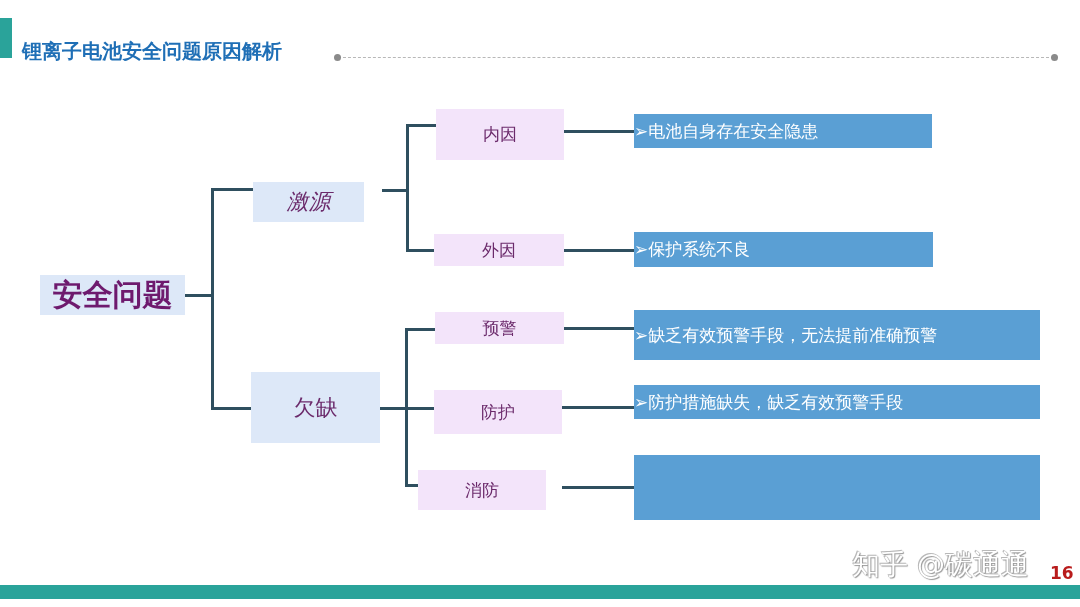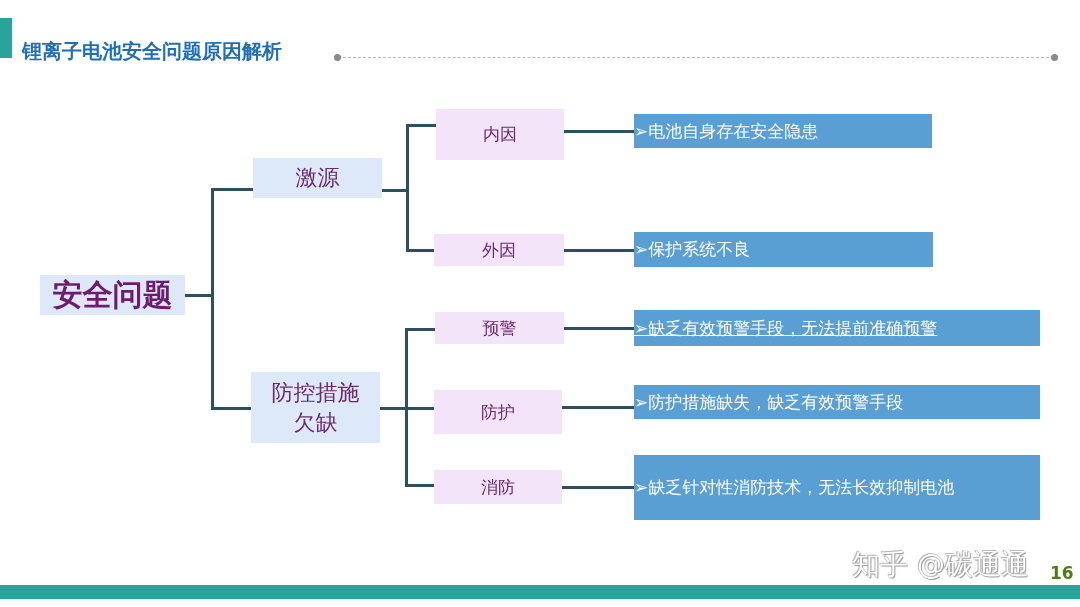--- a/index.html
+++ b/index.html
@@ -12,21 +12,21 @@
   .dot { width:7px; height:7px; border-radius:50%; background:#8a8a8a; }
   .line-h { height:3px; background:#2f4f5f; }
   .line-v { width:3px; background:#2f4f5f; }
   .box { display:flex; align-items:center; justify-content:center; text-align:center; color:#6b1f6b; box-sizing:border-box; }
   .root { background:#dde8f8; font-size:30px; font-weight:bold; color:#6e1a6e; }
   .lvl1 { background:#dde8f8; font-size:22px; color:#6b2a6b; line-height:30px; }
   .lvl2 { background:#f3e4fa; font-size:17px; color:#6b2a6b; }
   .leaf { background:#5a9fd4; color:#ffffff; font-size:17px; justify-content:flex-start; padding-left:0; line-height:29px; text-align:left; }
   .bottom-bar { left:0; top:585px; width:1080px; height:14px; background:#2aa39a; }
   .watermark { left:852px; top:546px; font-size:28px; color:#ffffff; text-shadow:0 0 1px #8a8a8a, 1px 1px 1px #9a9a9a, -1px -1px 0 #bdbdbd; white-space:nowrap; }
-  .pagenum { left:1050px; top:563px; font-size:17px; font-weight:bold; color:#4d7c0f; }
+  .pagenum { left:1050px; top:563px; font-size:17px; font-weight:bold; color:#b91c1c; }
 </style>
 </head>
 <body>
 
 <div class="abs title-accent"></div>
 <div class="abs title">锂离子电池安全问题原因解析</div>
 <div class="abs dash"></div>
 <div class="abs dot" style="left:334px; top:54px;"></div>
 <div class="abs dot" style="left:1051px; top:54px;"></div>
 
@@ -48,55 +48,53 @@
 <div class="abs line-h" style="left:564px; top:130px; width:70px;"></div>
 <div class="abs line-h" style="left:564px; top:249px; width:70px;"></div>
 <div class="abs line-h" style="left:564px; top:327px; width:70px;"></div>
 <div class="abs line-h" style="left:562px; top:406px; width:72px;"></div>
 <div class="abs line-h" style="left:562px; top:486px; width:72px;"></div>
 
 <div class="abs box root" style="left:40px; top:275px; width:145px; height:40px;">
   <span>安全问题</span>
 </div>
 
-<div class="abs box lvl1" style="left:253px; top:158px; width:129px; height:40px;">
+<div class="abs box lvl1" style="left:253px; top:182px; width:111px; height:40px;font-style:italic;">
   <span>激源</span>
 </div>
 <div class="abs box lvl1" style="left:251px; top:372px; width:129px; height:71px; flex-direction:column;">
-  <span>防控措施</span>
   <span>欠缺</span>
 </div>
 
 <div class="abs box lvl2" style="left:436px; top:109px; width:128px; height:51px;">
   <span>内因</span>
 </div>
 <div class="abs box lvl2" style="left:434px; top:234px; width:130px; height:32px;">
   <span>外因</span>
 </div>
 <div class="abs box lvl2" style="left:435px; top:312px; width:129px; height:32px;">
   <span>预警</span>
 </div>
 <div class="abs box lvl2" style="left:434px; top:390px; width:128px; height:44px;">
   <span>防护</span>
 </div>
-<div class="abs box lvl2" style="left:434px; top:470px; width:128px; height:34px;">
+<div class="abs box lvl2" style="left:418px; top:470px; width:128px; height:40px;">
   <span>消防</span>
 </div>
 
 <div class="abs box leaf" style="left:634px; top:114px; width:298px; height:34px;">
   <span>➢电池自身存在安全隐患</span>
 </div>
 <div class="abs box leaf" style="left:634px; top:232px; width:299px; height:35px;">
   <span>➢保护系统不良</span>
 </div>
-<div class="abs box leaf" style="left:634px; top:310px; width:406px; height:36px;text-decoration:underline;">
+<div class="abs box leaf" style="left:634px; top:310px; width:406px; height:50px;">
   <span>➢缺乏有效预警手段，无法提前准确预警</span>
 </div>
 <div class="abs box leaf" style="left:634px; top:385px; width:406px; height:34px;">
   <span>➢防护措施缺失，缺乏有效预警手段</span>
 </div>
 <div class="abs box leaf" style="left:634px; top:455px; width:406px; height:65px; flex-direction:column; align-items:flex-start; justify-content:center;">
-  <span>➢缺乏针对性消防技术，无法长效抑制电池</span>
 </div>
 
 <div class="abs watermark">知乎 @碳通通</div>
 <div class="abs pagenum">16</div>
 <div class="abs bottom-bar"></div>
 
 </body></html>

